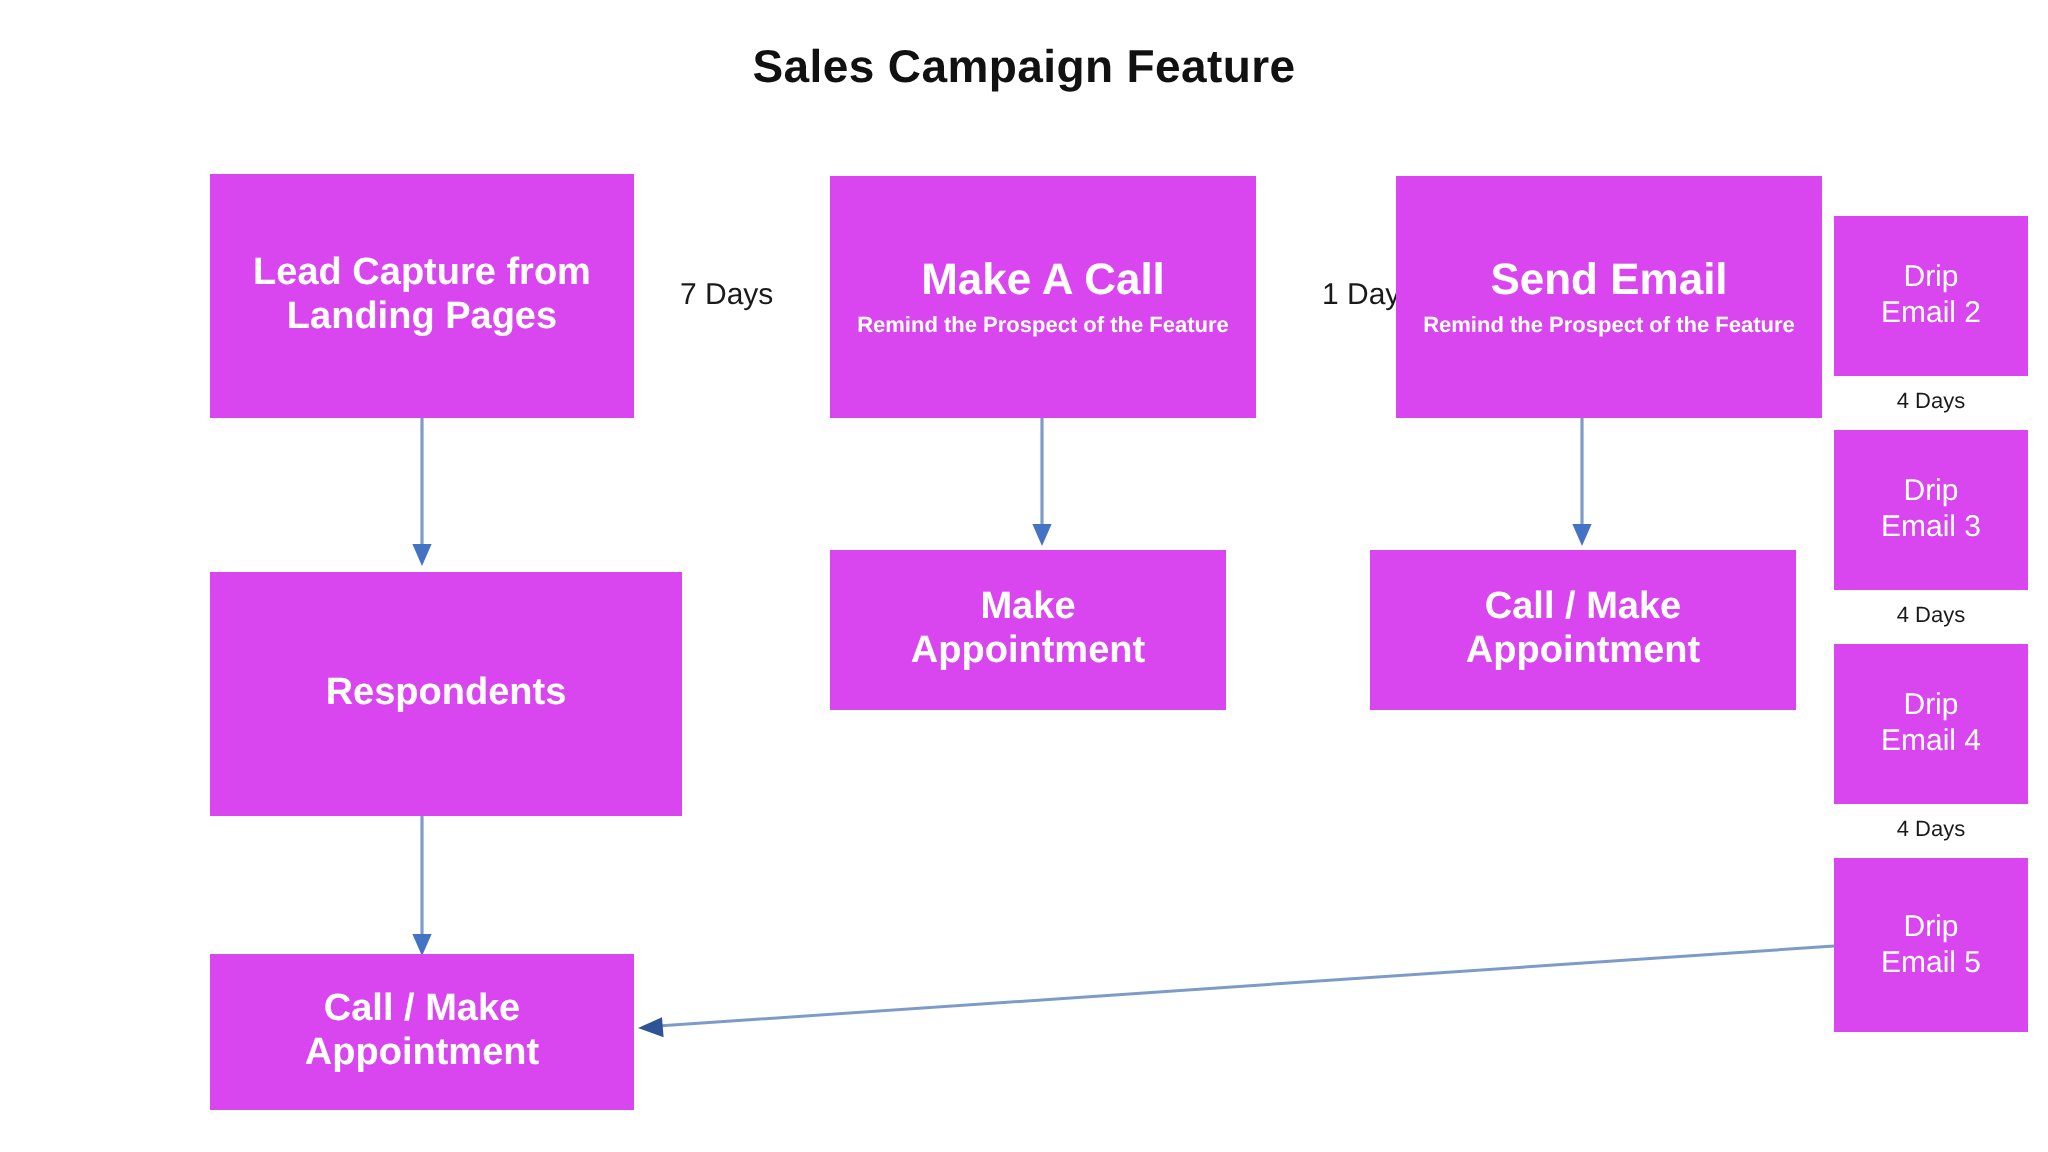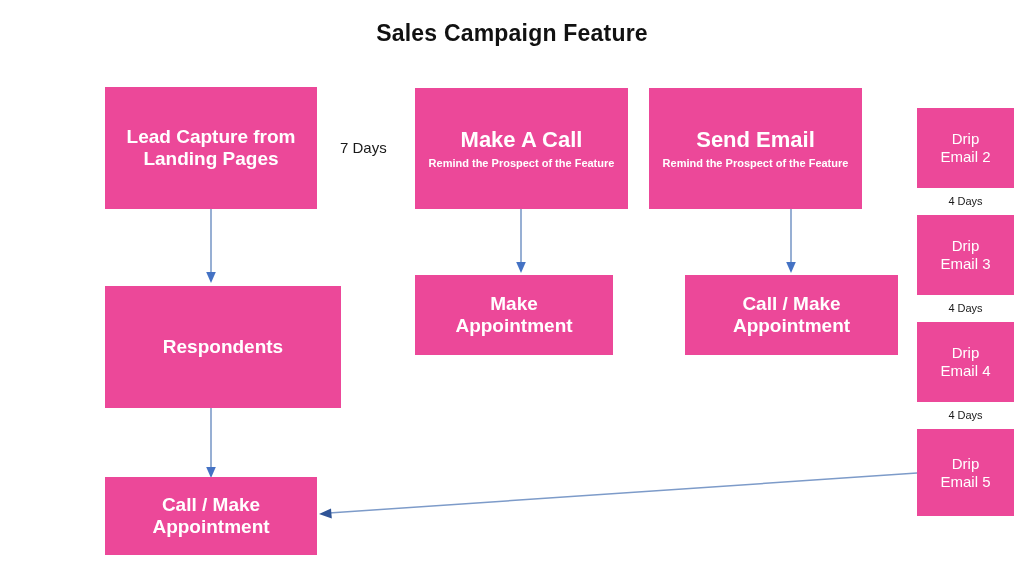--- a/index.html
+++ b/index.html
@@ -21,21 +21,21 @@
     top: 20px;
     width: 1024px;
     text-align: center;
     font-size: 23px;
     font-weight: bold;
     color: #111111;
     letter-spacing: 0.2px;
   }
   .box {
     position: absolute;
-    background: #ec4899;
+    background: #d946ef;
     box-sizing: border-box;
     display: flex;
     flex-direction: column;
     align-items: center;
     justify-content: center;
     color: #ffffff;
     text-align: center;
     line-height: 1.18;
   }
   .box .main {
@@ -114,21 +114,21 @@
     <polygon points="11,64 6.2,53 15.8,53" fill="#4472C4"></polygon>
   </svg>
 
   <div class="box b-md" style="left:415px; top:275px; width:198px; height:80px;">
     <div class="main">Make
 Appointment</div>
   </div>
 
   <div class="daylabel" style="left:636px; top:139px;margin-left:25px;">1 Day</div>
 
-  <div class="box b-hdr" style="left:649px; top:88px; width:213px; height:121px;">
+  <div class="box b-hdr" style="left:698px; top:88px; width:213px; height:121px;">
     <div class="main">Send Email</div>
     <div class="sub">Remind the Prospect of the Feature</div>
   </div>
 
   <svg class="connector" style="left:780px; top:209px;" width="24" height="66" viewBox="0 0 24 66">
     <line x1="11" y1="0" x2="11" y2="56" stroke="#7D9BC9" stroke-width="1.6"></line>
     <polygon points="11,64 6.2,53 15.8,53" fill="#4472C4"></polygon>
   </svg>
 
   <div class="box b-md" style="left:685px; top:275px; width:213px; height:80px;">

